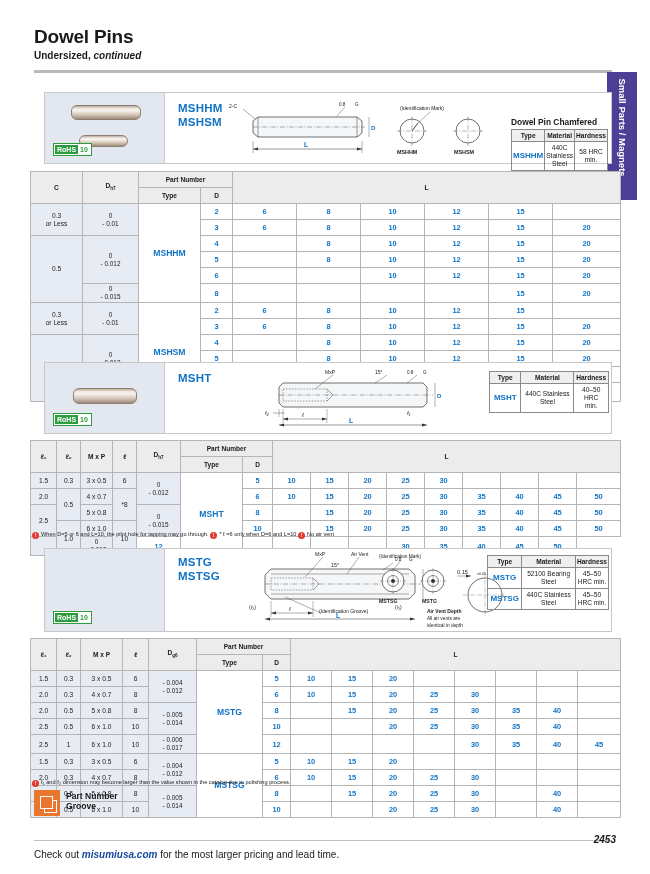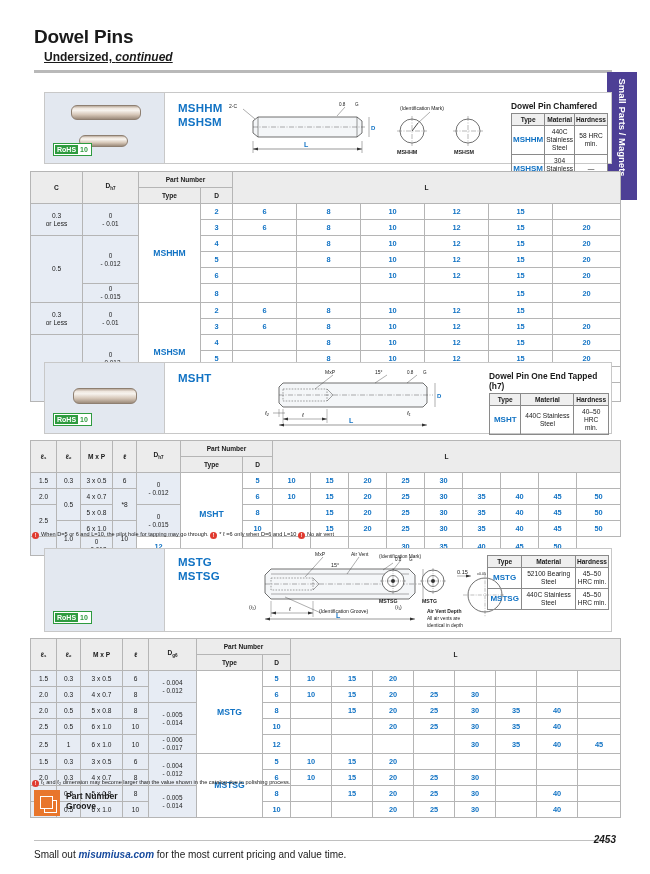--- a/index.html
+++ b/index.html
@@ -5,21 +5,21 @@
   html,body{margin:0;padding:0;}
   body{
     width:650px;height:874px;background:#ffffff;
     font-family:"Liberation Sans",sans-serif;
     color:#1a1a1a;overflow:hidden;position:relative;
   }
   .page{position:relative;width:650px;height:802px;}
 
   
   .pg-title{position:absolute;left:34px;top:26px;font-size:19px;font-weight:bold;letter-spacing:-.2px;}
-  .pg-sub{position:absolute;left:44px;top:50px;font-size:12px;font-weight:bold;text-decoration:underline;}
+  .pg-sub{position:absolute;left:34px;top:50px;font-size:10px;font-weight:bold;}
   .pg-sub i{font-weight:bold;font-style:italic;}
   .hdr-rule{position:absolute;left:34px;top:70px;width:578px;height:3px;background:#b9b9b9;}
 
   
   .side-tab{position:absolute;left:607px;top:72px;width:30px;height:128px;background:#4d3f95;}
   .side-tab span{
     position:absolute;left:-49px;top:50px;width:128px;
     transform:rotate(90deg);color:#fff;font-size:9.5px;font-weight:bold;
     text-align:center;white-space:nowrap;
   }
@@ -32,21 +32,21 @@
      border:1px solid #8e7f71;}
   .rohs{position:absolute;left:8px;bottom:7px;height:11px;padding:0 1px;background:#fff;
      border:1px solid #2e9b3f;display:flex;align-items:center;}
   .rohs b{background:#2e9b3f;color:#fff;font-size:7px;padding:0 2px;line-height:9px;font-weight:bold;}
   .rohs i{color:#2e9b3f;font-size:7px;font-style:normal;font-weight:bold;padding:0 2px;line-height:9px;}
 
   .pcode{position:absolute;color:#1273c4;font-size:11.5px;font-weight:bold;letter-spacing:.2px;}
 
   
   .spec{position:absolute;}
-  .spec .cap{font-size:8.4px;font-weight:bold;margin-bottom:2px;line-height:10px;}
+  .spec .cap{font-size:8.4px;font-weight:bold;margin-bottom:2px;line-height:10px;margin-top:16px;}
   .spec table{border-collapse:collapse;font-size:6.6px;}
   .spec th{background:#efefef;border:1px solid #8a8a8a;font-weight:bold;padding:2px 1px;text-align:center;}
   .spec td{border:1px solid #8a8a8a;padding:2px 1px;text-align:center;line-height:8px;}
   .spec td.t{color:#1273c4;font-weight:bold;font-size:8px;}
 
   
   table.dt{position:absolute;border-collapse:collapse;font-size:6.8px;table-layout:fixed;}
   table.dt th,table.dt td{border:1px solid #b5b5b5;text-align:center;padding:0;height:15px;
       line-height:15px;box-sizing:border-box;overflow:hidden;white-space:nowrap;}
   table.dt th{background:#ececec;font-weight:bold;font-size:6.6px;}
@@ -367,21 +367,20 @@
         <line x1="24" y1="58" x2="172" y2="58" stroke="#333" stroke-width="0.5"></line>
         <polygon points="24,58 29,56.5 29,59.5" fill="#333"></polygon>
         <polygon points="172,58 167,56.5 167,59.5" fill="#333"></polygon>
         <text x="94" y="56" font-size="7" font-weight="bold" fill="#1273c4" font-family="Liberation Sans">L</text>
         <line x1="180" y1="16" x2="180" y2="40" stroke="#333" stroke-width="0.4"></line>
         <text x="182" y="31" font-size="6" font-weight="bold" fill="#1273c4" font-family="Liberation Sans">D</text>
       </svg>
     </div>
 
     <div class="spec" style="left:444px;top:8px;width:120px;">
-      <div class="cap">Dowel Pin One End Tapped (h7)</div>
       <table>
         <tbody>
             <tr>
           <th style="width:30px">Type</th>
           <th style="width:56px">Material</th>
           <th style="width:32px">Hardness</th>
         </tr>
         <tr>
           <td class="t">MSHT</td>
           <td>440C Stainless Steel</td>
@@ -808,16 +807,16 @@
 
   <div class="pne">
     <div class="pne-ico"></div>
     <div class="pne-lab">
       <div>Part Number</div>
       <div>Groove</div>
     </div>
   </div>
 
   <div class="ftr-rule"></div>
-  <div class="ftr"><span>Small out </span><b>misumiusa.com</b><span> for the most current pricing and value time.</span></div>
+  <div class="ftr"><span>Check out </span><b>misumiusa.com</b><span> for the most larger pricing and lead time.</span></div>
   <div class="pgno">2453</div>
 
 </div>
 
 </body></html>

